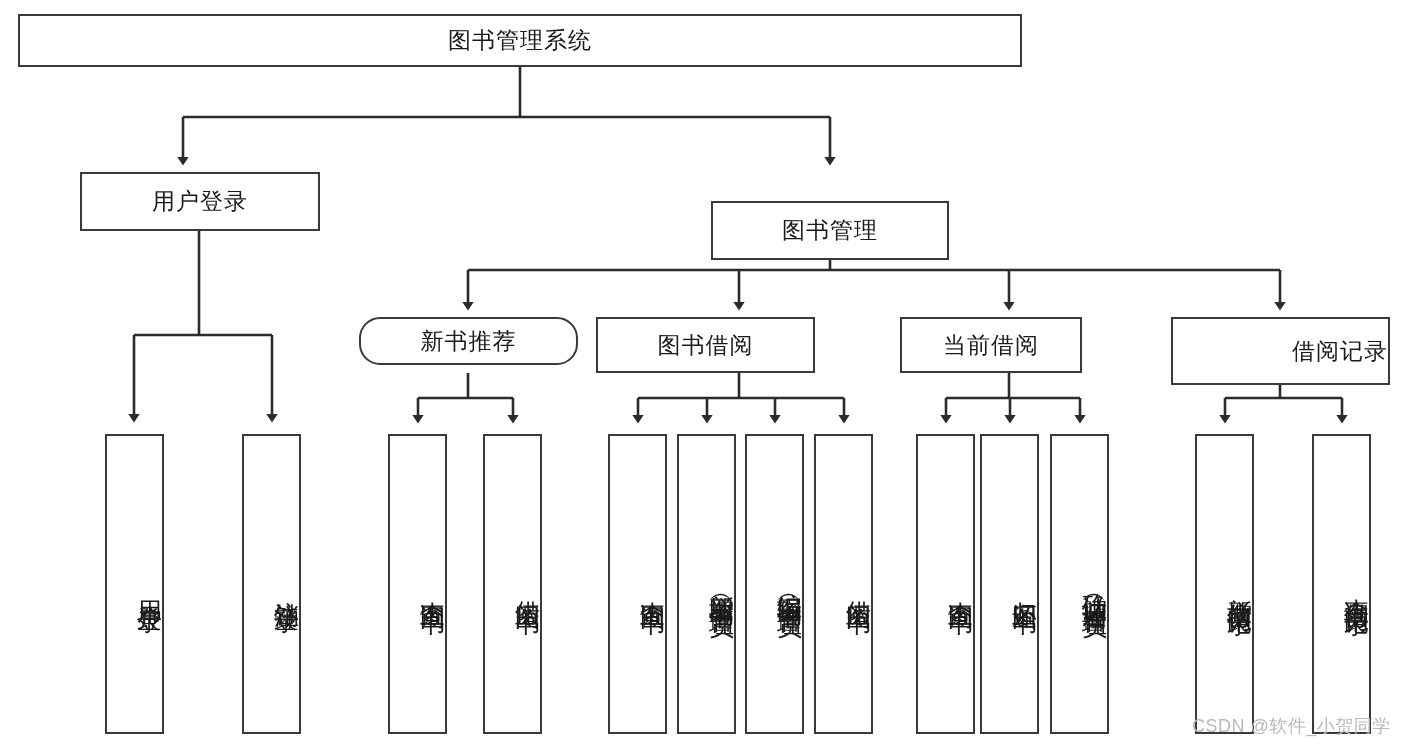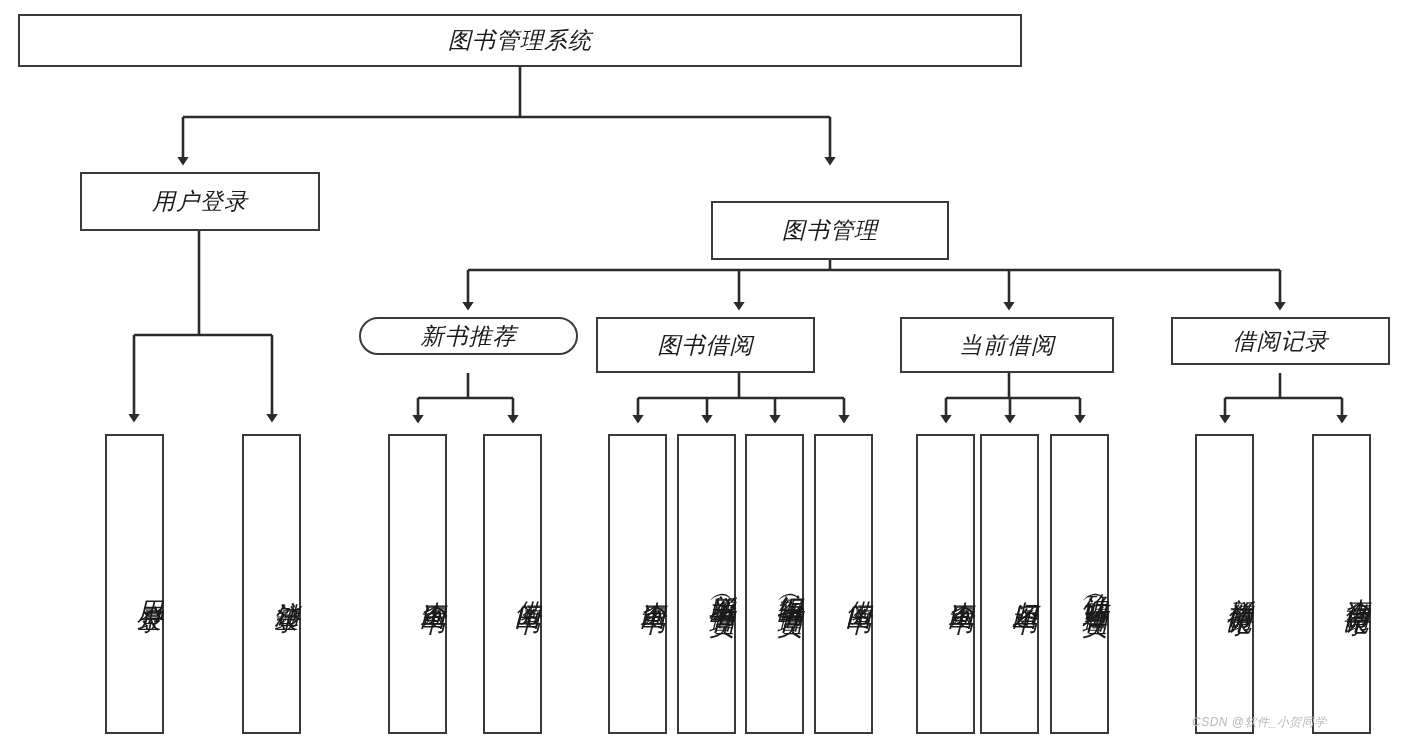--- a/index.html
+++ b/index.html
@@ -10,21 +10,20 @@
   }
   body {
     font-family: "Liberation Sans", "DejaVu Sans", sans-serif;
   }
   #canvas {
     position: relative;
     width: 1405px;
     height: 747px;
     background: #ffffff;
     overflow: hidden;
-    font-style: italic;
   }
   svg.wires {
     position: absolute;
     left: 0;
     top: 0;
     width: 1405px;
     height: 747px;
     pointer-events: none;
   }
   .node {
@@ -51,21 +50,21 @@
     align-items: flex-start;
     justify-content: center;
   }
   .node.v .vtext {
     writing-mode: vertical-rl;
     text-orientation: upright;
     display: block;
   }
   .watermark {
     position: absolute;
-    font-size: 12px;
+    font-size: 18px;
     color: #b9b9b9;
     white-space: nowrap;
     letter-spacing: 0.5px;
   }
 </style>
 </head>
 <body>
 
 <div id="canvas">
 
@@ -124,30 +123,30 @@
     <span>图书管理系统</span>
   </div>
 
   <div class="node h" style="left:80px; top:172px; width:240px; height:59px;">
     <span>用户登录</span>
   </div>
   <div class="node h" style="left:711px; top:172px; width:238px; height:59px;margin-top:29px;">
     <span>图书管理</span>
   </div>
 
-  <div class="node h" style="left:359px; top:317px; width:219px; height:38px;border-radius:21px;">
+  <div class="node h" style="left:359px; top:317px; width:219px; height:48px;border-radius:21px;">
     <span>新书推荐</span>
   </div>
   <div class="node h" style="left:596px; top:317px; width:219px; height:56px;">
     <span>图书借阅</span>
   </div>
-  <div class="node h" style="left:900px; top:317px; width:214px; height:56px;">
+  <div class="node h" style="left:900px; top:317px; width:182px; height:56px;">
     <span>当前借阅</span>
   </div>
-  <div class="node h" style="left:1171px; top:317px; width:219px; height:48px;">
+  <div class="node h" style="left:1171px; top:317px; width:219px; height:68px;justify-content:flex-end;">
     <span>借阅记录</span>
   </div>
 
   <div class="node v" style="left:105px; top:434px; width:59px; height:300px;">
     <span class="vtext">用户登录</span>
   </div>
   <div class="node v" style="left:242px; top:434px; width:59px; height:300px;">
     <span class="vtext">注销登录</span>
   </div>
 

